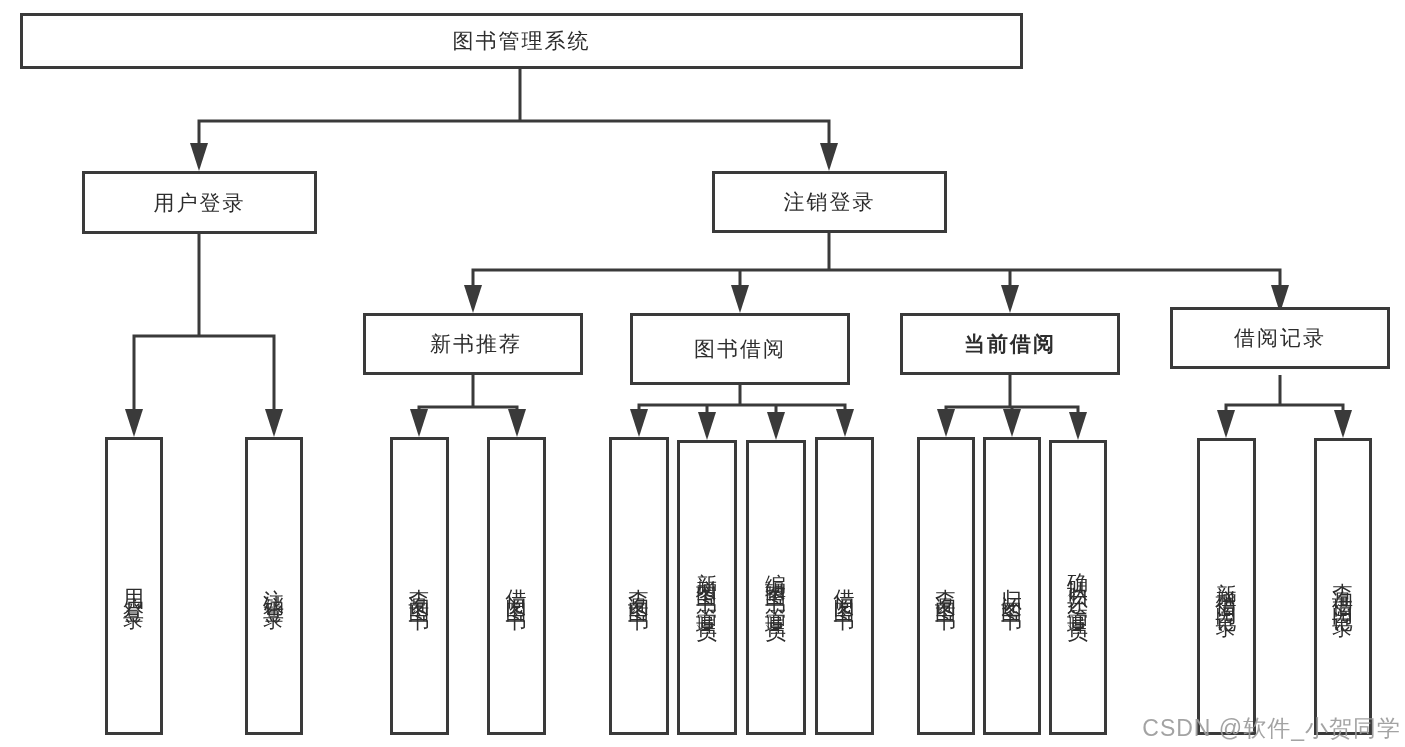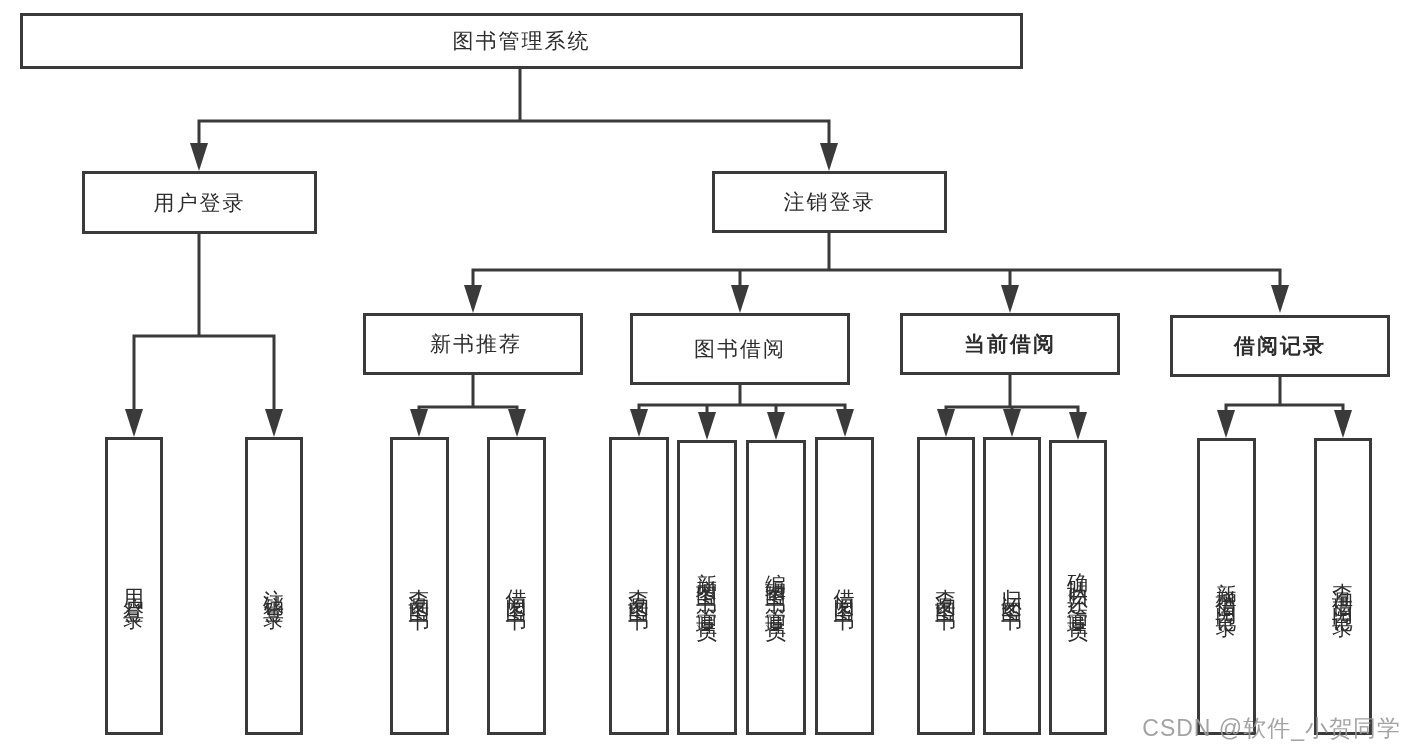--- a/index.html
+++ b/index.html
@@ -98,21 +98,21 @@
   </svg>
 
   <div class="box h-box" style="left:20px; top:13px; width:1003px; height:56px;">图书管理系统</div>
 
   <div class="box h-box" style="left:82px; top:171px; width:235px; height:63px;">用户登录</div>
   <div class="box h-box" style="left:712px; top:171px; width:235px; height:62px;">注销登录</div>
 
   <div class="box h-box" style="left:363px; top:313px; width:220px; height:62px;padding-left:6px;">新书推荐</div>
   <div class="box h-box" style="left:630px; top:313px; width:220px; height:72px;">图书借阅</div>
   <div class="box h-box" style="left:900px; top:313px; width:220px; height:62px;font-weight:bold;">当前借阅</div>
-  <div class="box h-box" style="left:1170px; top:315px; width:220px; height:62px;font-weight:bold;">借阅记录</div>
+  <div class="box h-box" style="left:1170px; top:307px; width:220px; height:62px;">借阅记录</div>
 
   <div class="box v-box" style="left:105px; top:437px; width:58px; height:298px;">用户登录</div>
   <div class="box v-box" style="left:245px; top:437px; width:58px; height:298px;">注销登录</div>
 
   <div class="box v-box" style="left:390px; top:437px; width:59px; height:298px;">查询图书</div>
   <div class="box v-box" style="left:487px; top:437px; width:59px; height:298px;">借阅图书</div>
 
   <div class="box v-box" style="left:609px; top:437px; width:60px; height:298px;">查询图书</div>
   <div class="box v-box" style="left:677px; top:440px; width:60px; height:295px;">新增图书（管理员）</div>
   <div class="box v-box" style="left:746px; top:440px; width:60px; height:295px;">编辑图书（管理员）</div>

